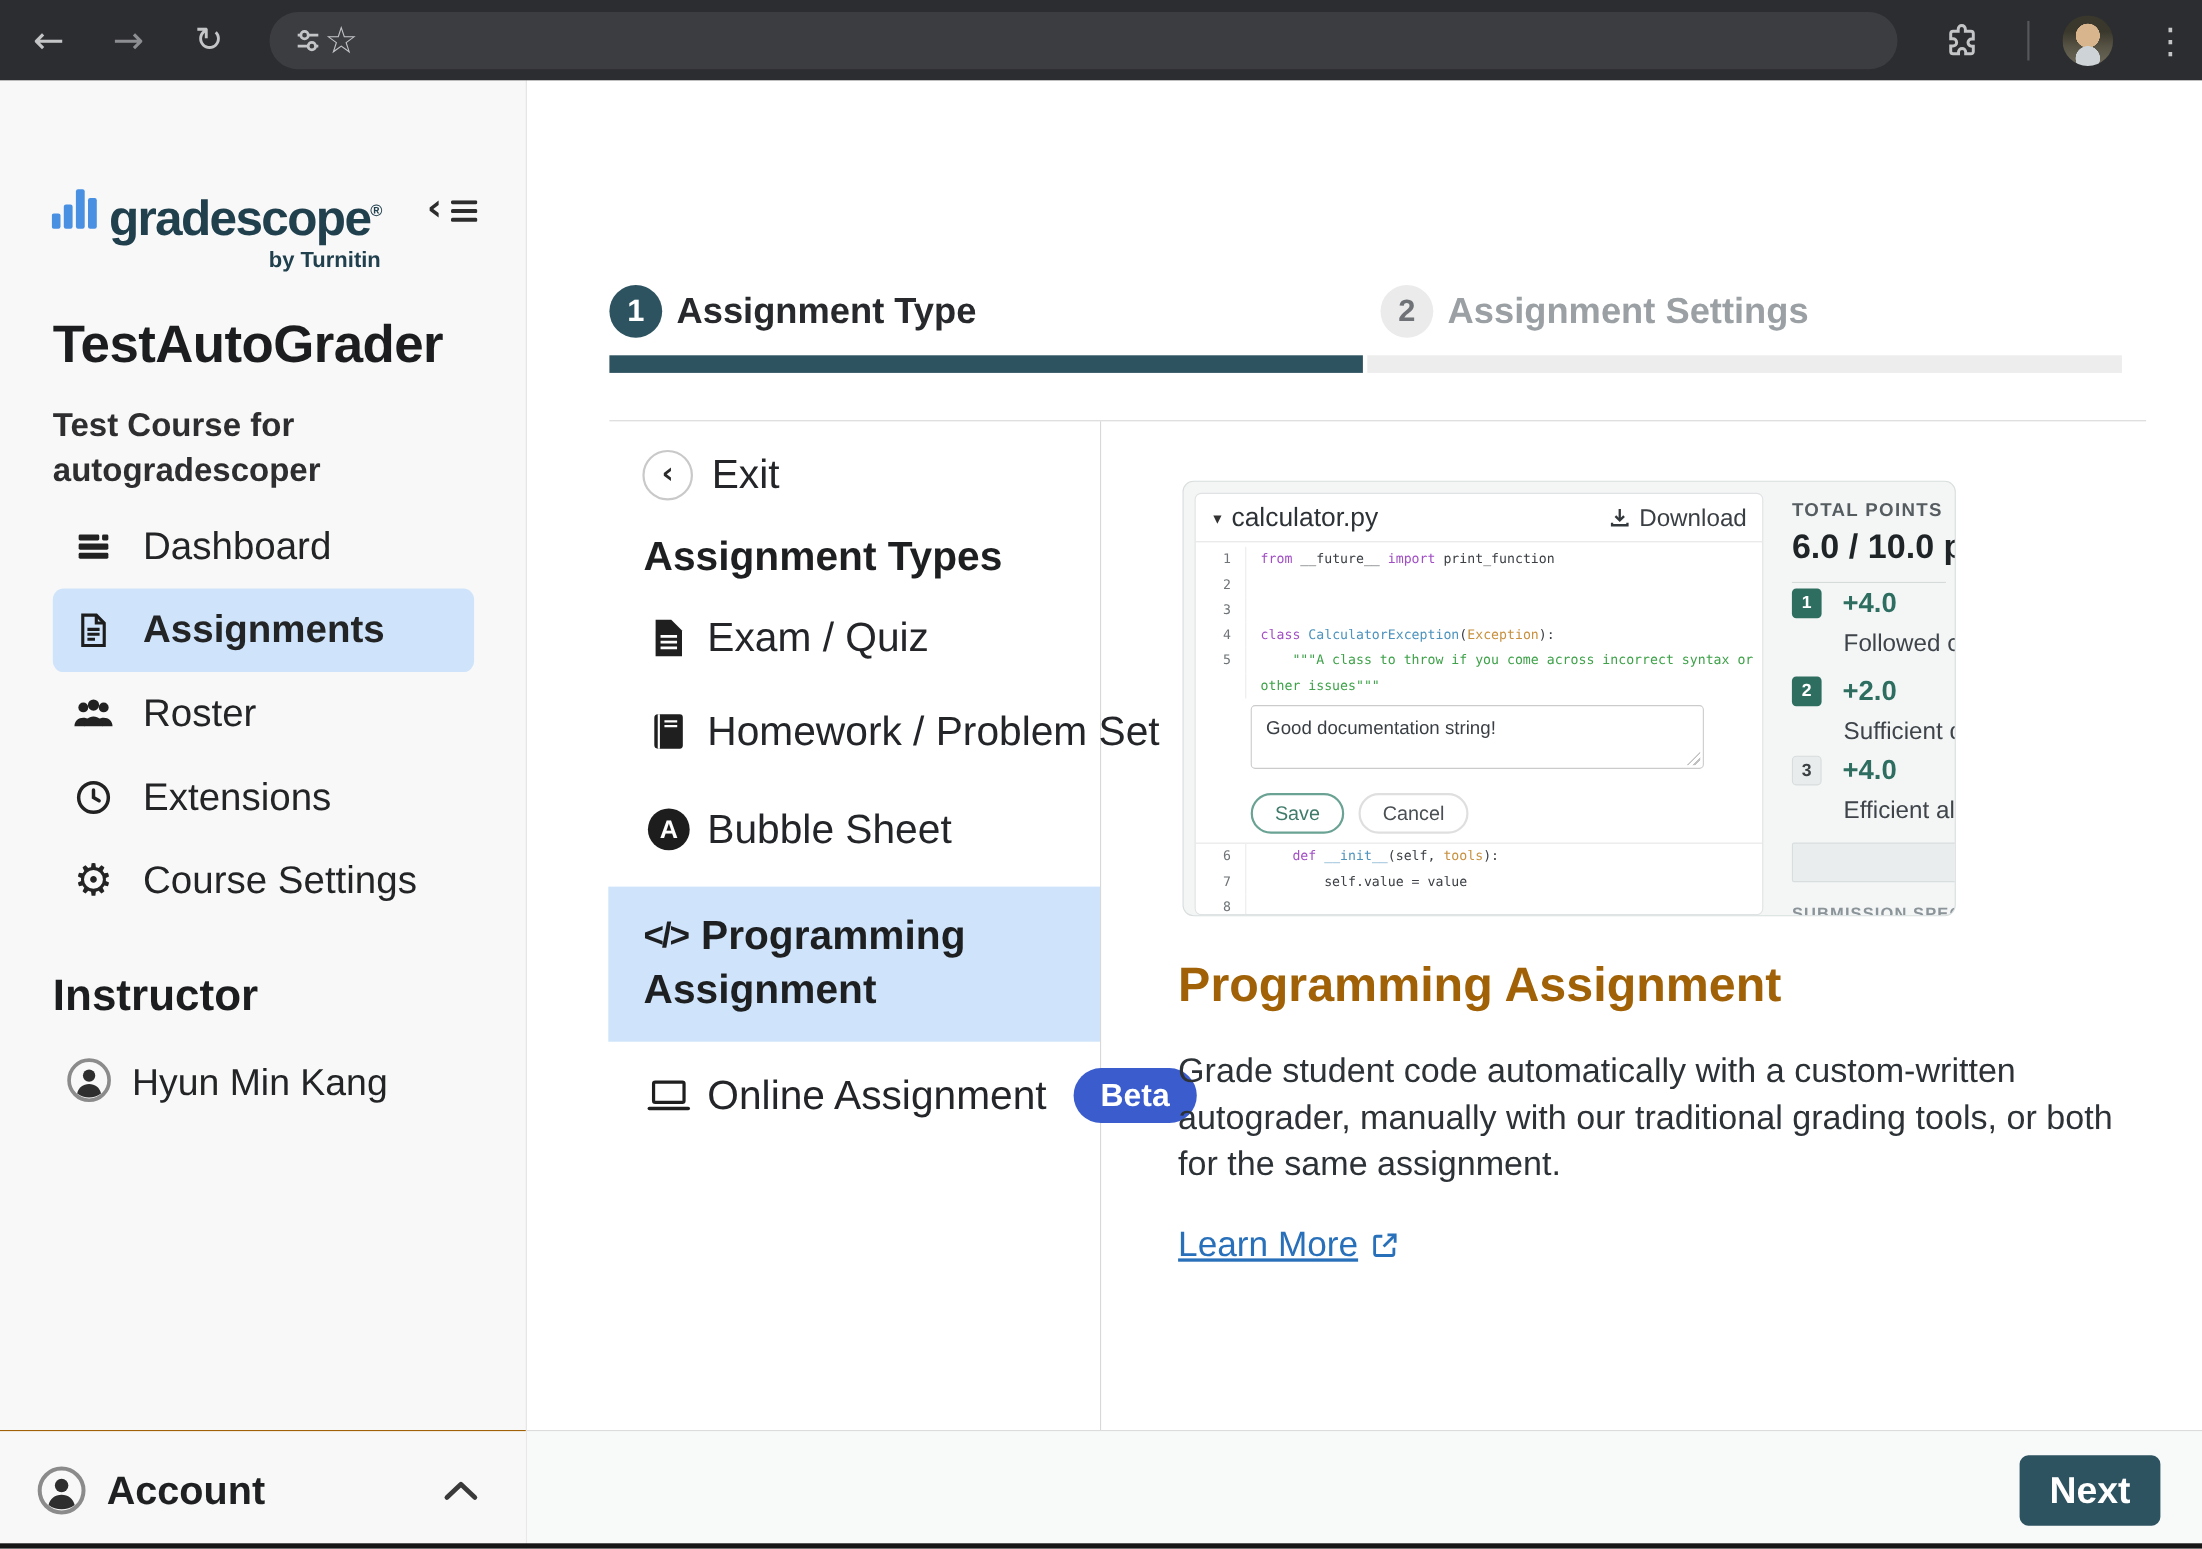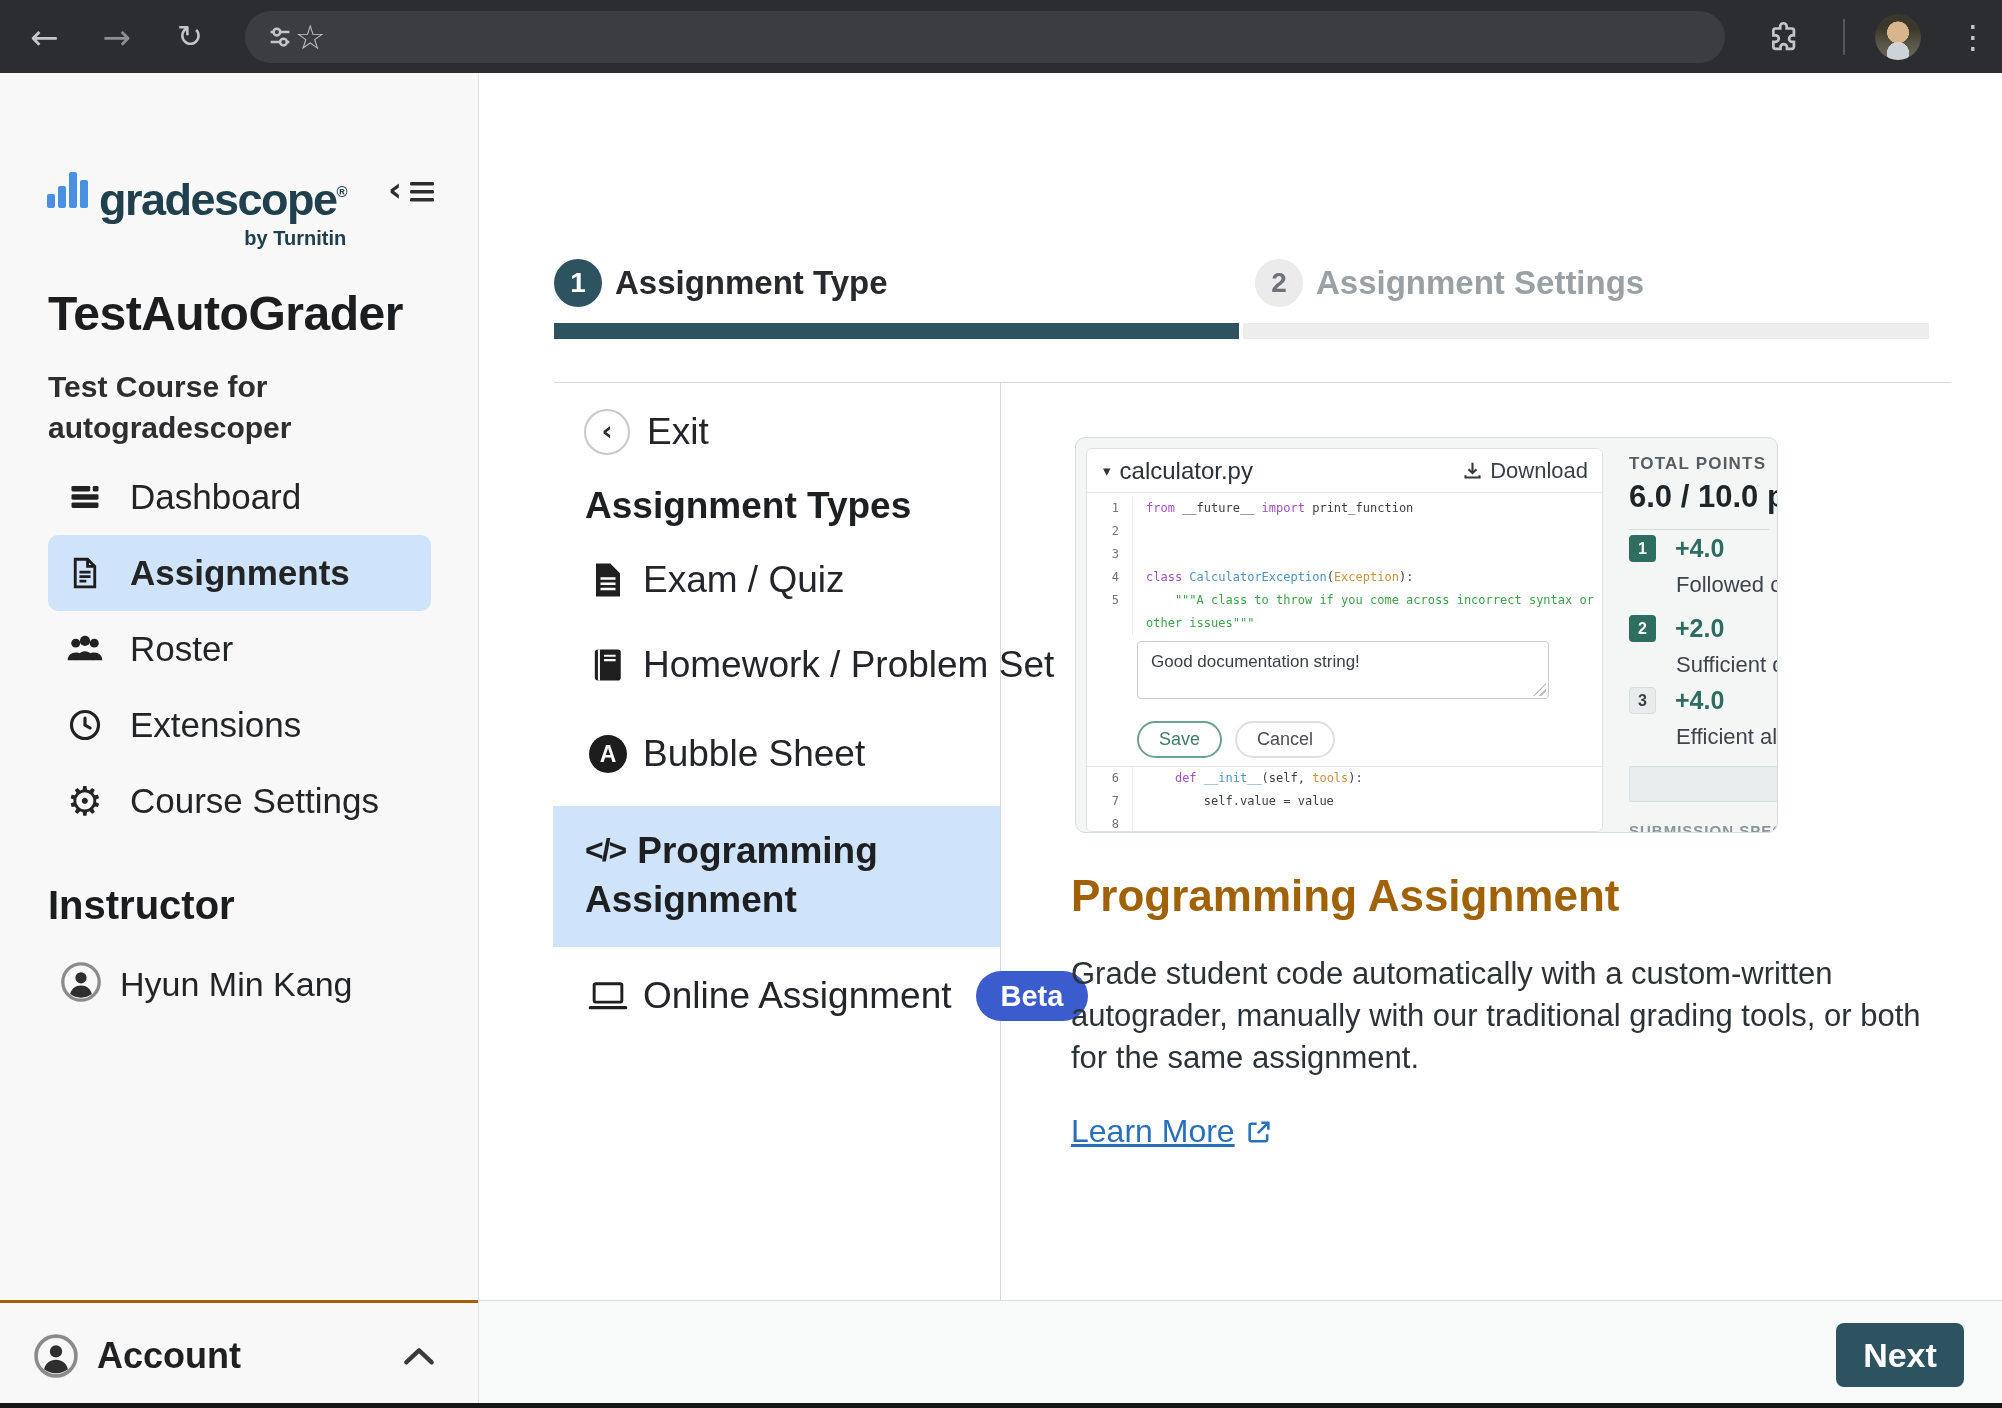--- a/index.html
+++ b/index.html
@@ -52,21 +52,21 @@
   .nav-item { height:76px; margin:0 47px 0 48px; border-radius:10px; display:flex;
     align-items:center; padding-left:16px; font-size:35px; color:#232426; }
   .nav-item.active { background:#cfe4fa; font-weight:bold; }
   .nav-icon-box { width:42px; display:flex; justify-content:center; }
   .nav-label { margin-left:24px; }
   .gear-glyph { font-size:40px; line-height:1; color:#242424; }
   .instructor-h { position:absolute; top:810px; left:48px; font-size:40px; font-weight:800; color:#1c1d1f; }
   .instructor-row { position:absolute; top:888px; left:60px; display:flex; align-items:center; }
   .instructor-name { margin-left:18px; font-size:34px; color:#232426; }
   .account-bar { position:absolute; bottom:0; left:0; width:100%; height:108px;
-    border-top:3px solid #a16207; background:#f8f8f8; display:flex; align-items:center; }
+    border-top:1px solid #a16207; background:#f8f8f8; display:flex; align-items:center; }
   .account-icon { margin-left:33px; display:flex; }
   .account-label { margin-left:18px; font-size:36px; font-weight:bold; color:#1f2022; }
   .account-chevron { margin-left:auto; margin-right:42px; display:flex; }
 
   
   .page-title { position:absolute; left:75px; top:86px; font-size:55px; font-weight:800;
     color:#17181a; letter-spacing:-.5px; }
   .step { position:absolute; top:186px; display:flex; align-items:center; }
   .step-1 { left:75px; } .step-2 { left:776px; }
   .step-circle { width:48px; height:48px; border-radius:50%; display:flex; align-items:center;

